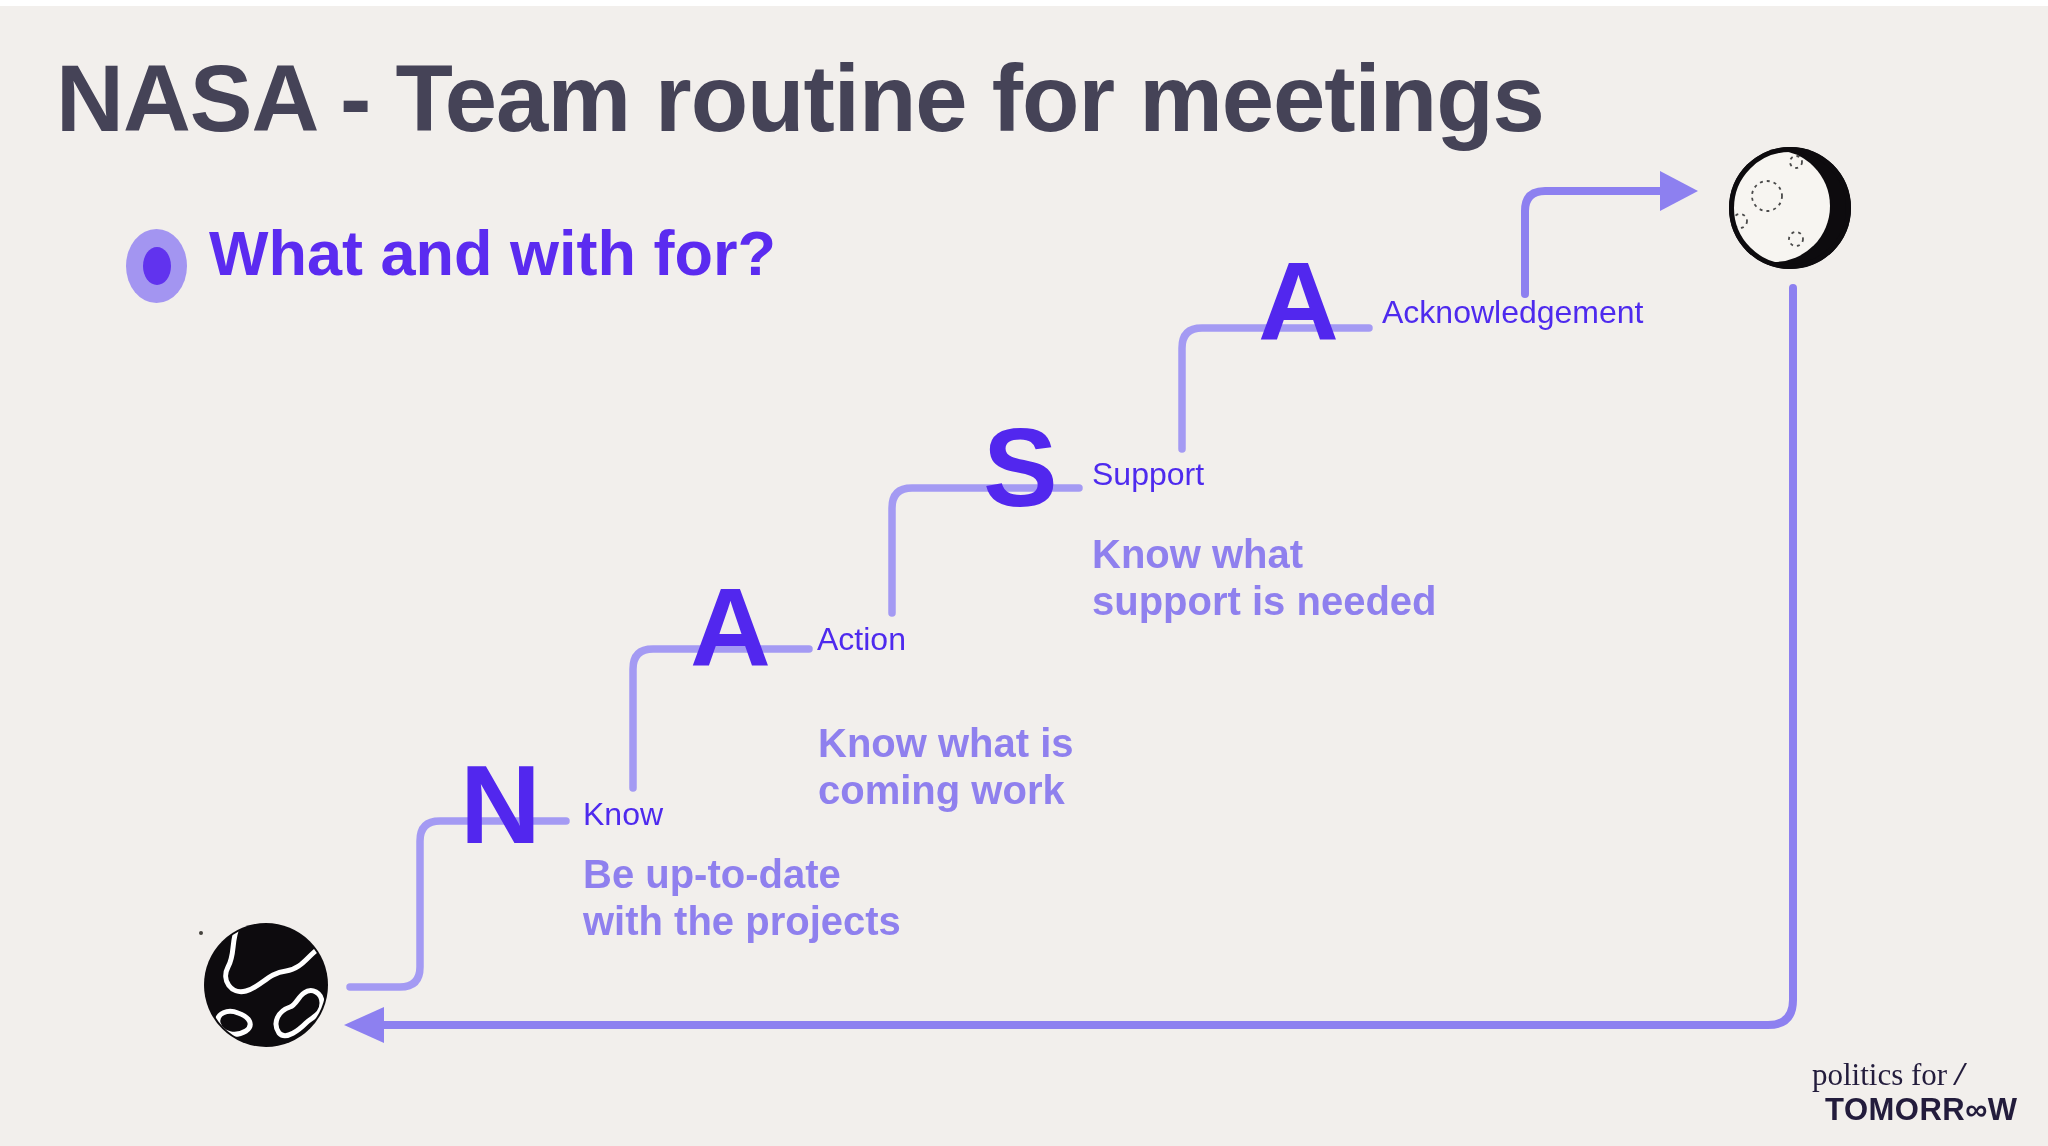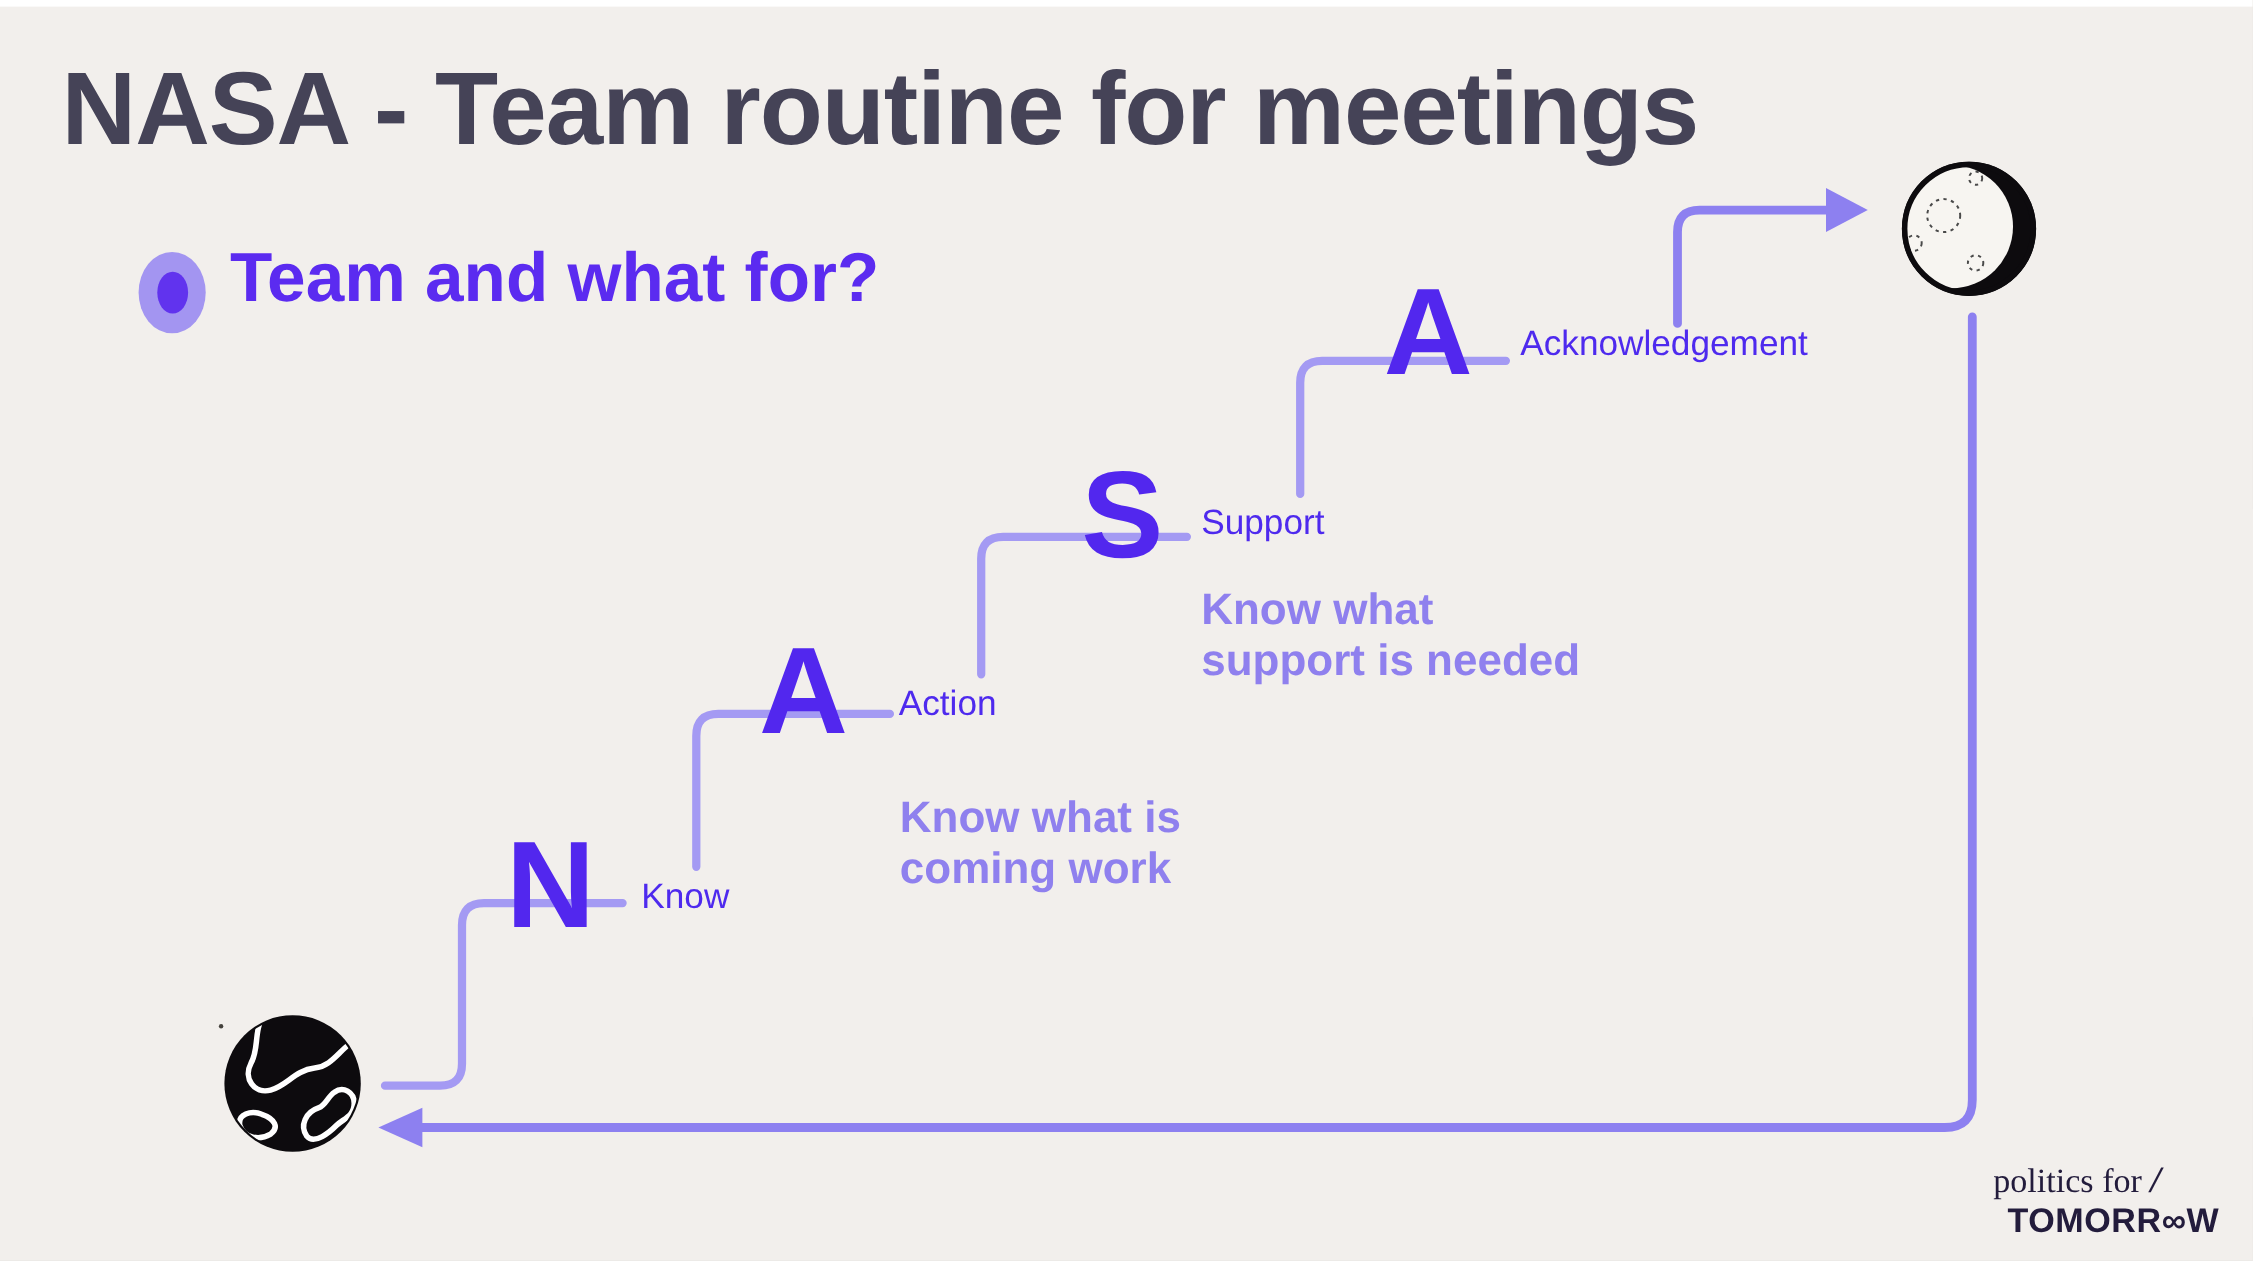--- a/index.html
+++ b/index.html
@@ -89,24 +89,28 @@
       </g>
       <circle cx="1790" cy="208" r="58.5" fill="none" stroke="#0d0b0e" stroke-width="5"></circle>
     </g>
   </svg>
 
   <div class="abs title">NASA - Team routine for meetings</div>
 
   <div class="bullet-outer">
     <div class="bullet-inner"></div>
   </div>
-  <div class="abs subtitle">Team and what for?</div>
+  <div class="abs subtitle">What and with for?</div>
 
   <div class="abs step-letter" style="left:460px;top:749px;">N</div>
   <div class="abs step-label" style="left:583px;top:798px;">Know</div>
+  <div class="abs step-desc" style="left:583px;top:851px;">
+    <div>Be up-to-date</div>
+    <div>with the projects</div>
+  </div>
 
   <div class="abs step-letter" style="left:690px;top:572px;">A</div>
   <div class="abs step-label" style="left:817px;top:623px;">Action</div>
   <div class="abs step-desc" style="left:818px;top:682px;margin-top:38px;">
     <div>Know what is</div>
     <div>coming work</div>
   </div>
 
   <div class="abs step-letter" style="left:983px;top:412px;">S</div>
   <div class="abs step-label" style="left:1092px;top:458px;">Support</div>

